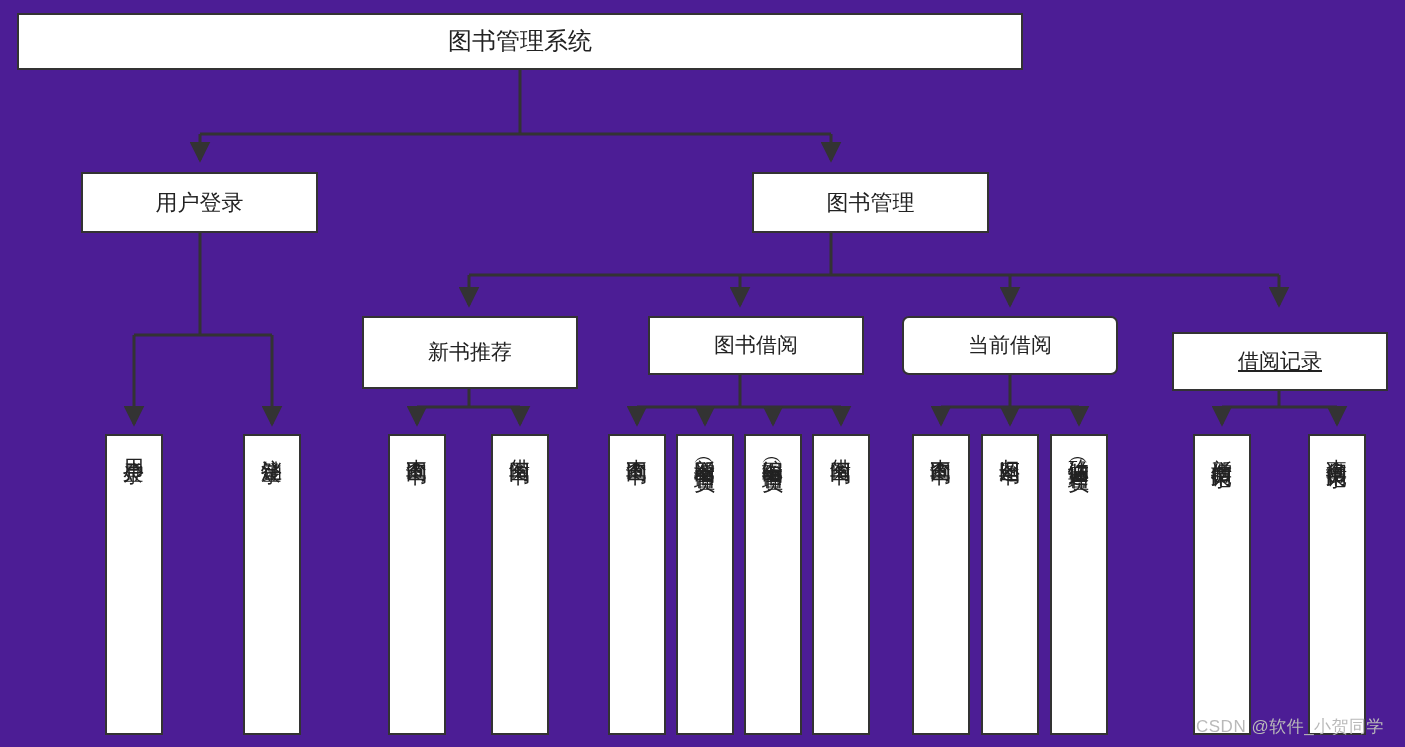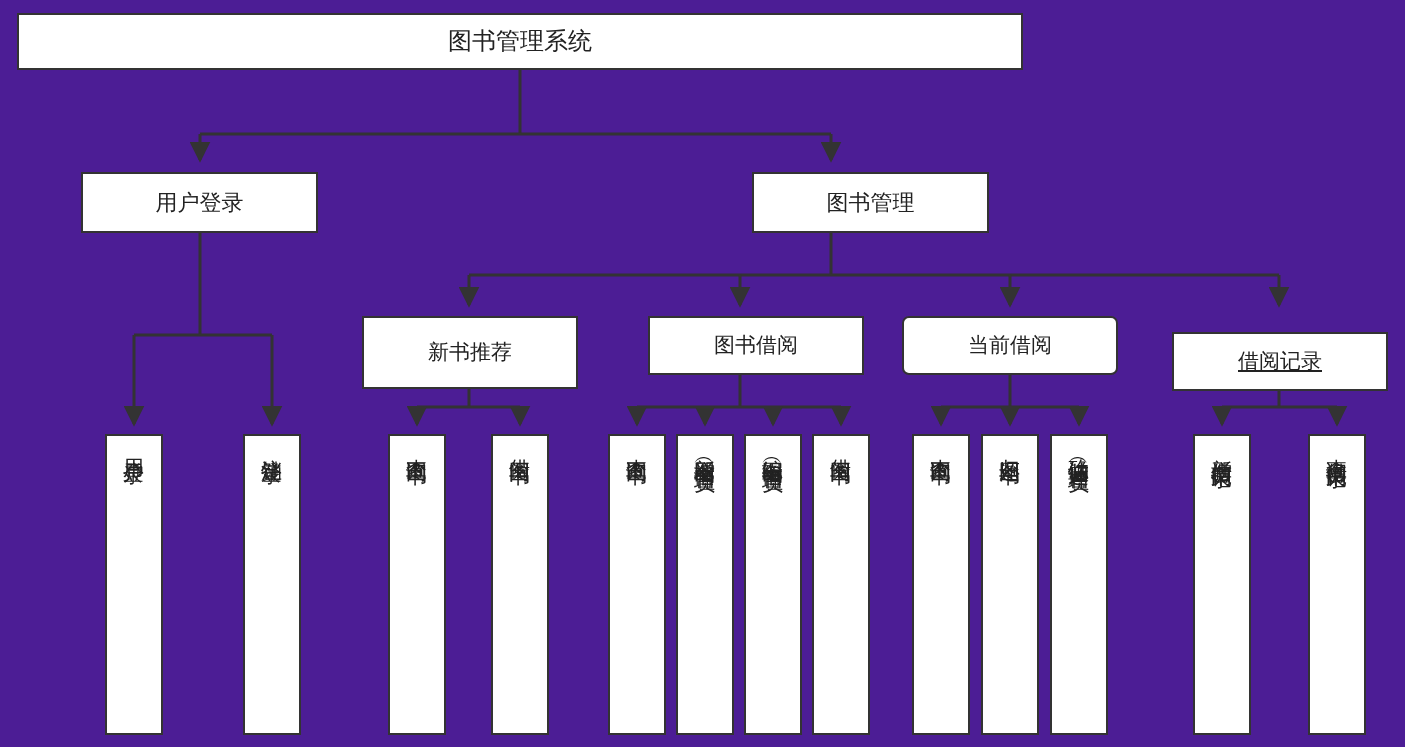--- a/index.html
+++ b/index.html
@@ -185,14 +185,15 @@
     <span class="lbl">确认归还（管理员）</span>
   </div>
 
   <div class="node leaf" style="left:1193px; top:434px; width:58px; height:301px;">
     <span class="lbl">新增借阅记录</span>
   </div>
   <div class="node leaf" style="left:1308px; top:434px; width:58px; height:301px;">
     <span class="lbl">查询借阅记录</span>
   </div>
 
+  <div class="watermark" style="left:1196px; top:715px;">CSDN @软件_小贺同学</div>
 
 </div>
 
 </body></html>

